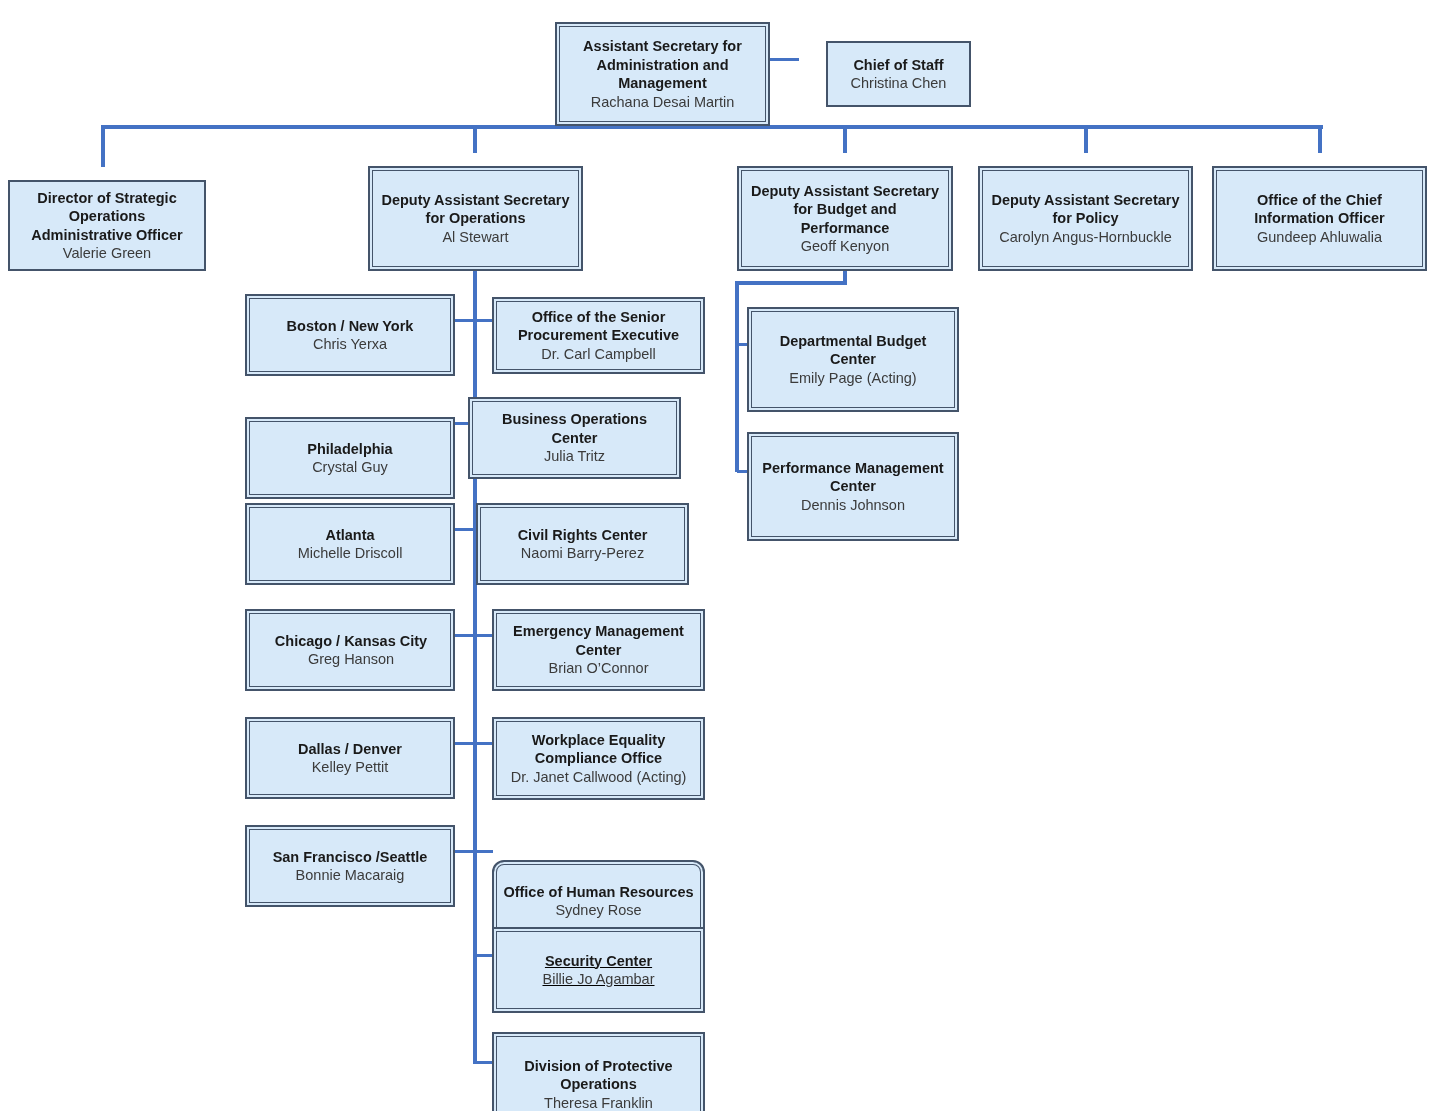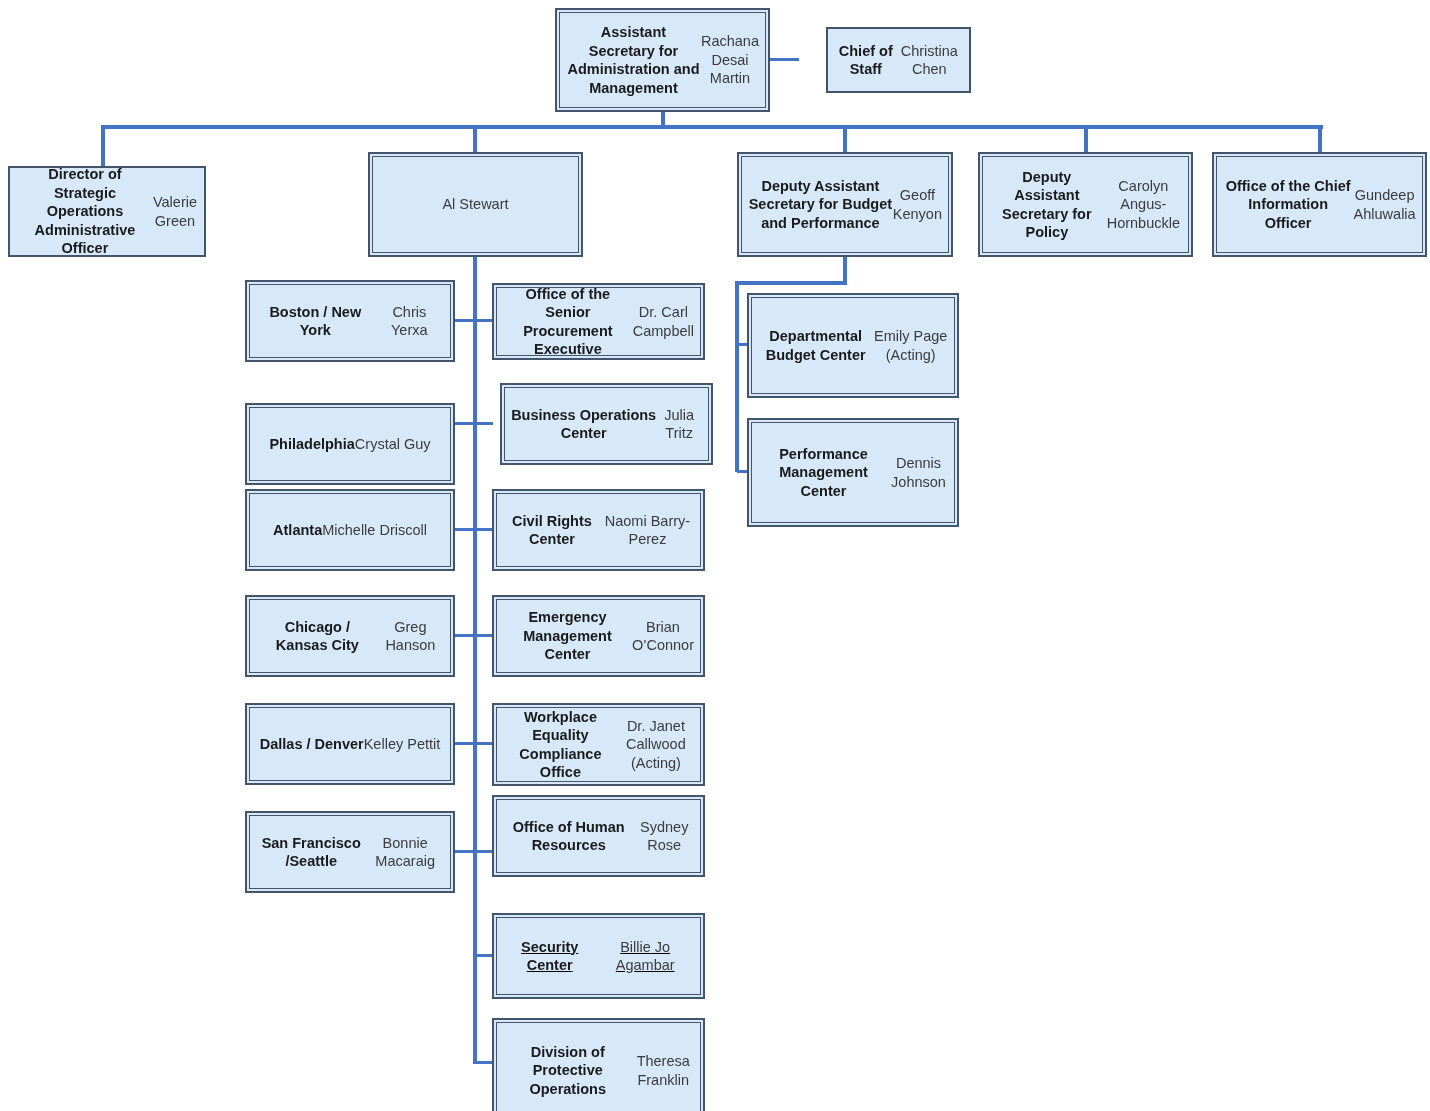--- a/index.html
+++ b/index.html
@@ -10,22 +10,22 @@
     --person-text:#3B3B3B;
   }
   html,body{margin:0;padding:0;background:#ffffff;}
   .canvas{
     position:relative;width:1430px;height:1111px;background:#ffffff;
     font-family:"Liberation Sans",sans-serif;overflow:hidden;
   }
   .box{
     position:absolute;background:var(--box-fill);
     border:2px solid var(--box-edge);
-    display:flex;flex-direction:row;justify-content:center;align-items:center;
-    text-align:center;padding:4px 7px;box-sizing:border-box;z-index:2;
+    display:flex;flex-direction:column;justify-content:center;align-items:center;
+    text-align:center;padding:4px 7px;box-sizing:border-box;z-index:2;margin-top:14px;
   }
   .box.double{
     box-shadow: inset 0 0 0 2px var(--box-fill), inset 0 0 0 3px var(--box-edge);
     padding:7px 9px;
   }
   .box .title{font-weight:bold;font-size:14.5px;line-height:18.5px;color:var(--title-text);}
   .box .person{font-size:14.5px;line-height:18.5px;color:var(--person-text);}
   .conn{position:absolute;background:var(--connector);z-index:1;}
 </style>
 </head>
@@ -65,20 +65,21 @@
   <div class="box" style="left:826px;top:27px;width:145px;height:66px;">
     <div class="title">Chief of Staff</div>
     <div class="person">Christina Chen</div>
   </div>
 
   <div class="box" style="left:8px;top:166px;width:198px;height:91px;">
     <div class="title">Director of Strategic Operations Administrative Officer</div>
     <div class="person">Valerie Green</div>
   </div>
   <div class="box double" style="left:368px;top:152px;width:215px;height:105px;">
+    <div class="title">Deputy Assistant Secretary for Operations</div>
     <div class="person">Al Stewart</div>
   </div>
   <div class="box double" style="left:737px;top:152px;width:216px;height:105px;">
     <div class="title">Deputy Assistant Secretary for Budget and Performance</div>
     <div class="person">Geoff Kenyon</div>
   </div>
   <div class="box double" style="left:978px;top:152px;width:215px;height:105px;">
     <div class="title">Deputy Assistant Secretary for Policy</div>
     <div class="person">Carolyn Angus-Hornbuckle</div>
   </div>
@@ -109,37 +110,37 @@
   </div>
   <div class="box double" style="left:245px;top:811px;width:210px;height:82px;">
     <div class="title">San Francisco /Seattle</div>
     <div class="person">Bonnie Macaraig</div>
   </div>
 
   <div class="box double" style="left:492px;top:283px;width:213px;height:77px;">
     <div class="title">Office of the Senior Procurement Executive</div>
     <div class="person">Dr. Carl Campbell</div>
   </div>
-  <div class="box double" style="left:500px;top:383px;width:213px;height:82px;">
+  <div class="box double" style="left:468px;top:383px;width:213px;height:82px;">
     <div class="title">Business Operations Center</div>
     <div class="person">Julia Tritz</div>
   </div>
-  <div class="box double" style="left:492px;top:489px;width:213px;height:82px;">
+  <div class="box double" style="left:476px;top:489px;width:213px;height:82px;">
     <div class="title">Civil Rights Center</div>
     <div class="person">Naomi Barry-Perez</div>
   </div>
   <div class="box double" style="left:492px;top:595px;width:213px;height:82px;">
     <div class="title">Emergency Management Center</div>
     <div class="person">Brian O’Connor</div>
   </div>
   <div class="box double" style="left:492px;top:703px;width:213px;height:83px;justify-content:center;">
     <div class="title">Workplace Equality Compliance Office</div>
     <div class="person">Dr. Janet Callwood (Acting)</div>
   </div>
-  <div class="box double" style="left:492px;top:795px;width:213px;height:82px;">
+  <div class="box double" style="left:492px;top:846px;width:213px;height:82px;border-radius:12px;">
     <div class="title">Office of Human Resources</div>
     <div class="person">Sydney Rose</div>
   </div>
   <div class="box double" style="left:492px;top:913px;width:213px;height:86px;text-decoration:underline;">
     <div class="title">Security Center</div>
     <div class="person">Billie Jo Agambar</div>
   </div>
   <div class="box double" style="left:492px;top:1018px;width:213px;height:105px;">
     <div class="title">Division of Protective Operations</div>
     <div class="person">Theresa Franklin</div>

